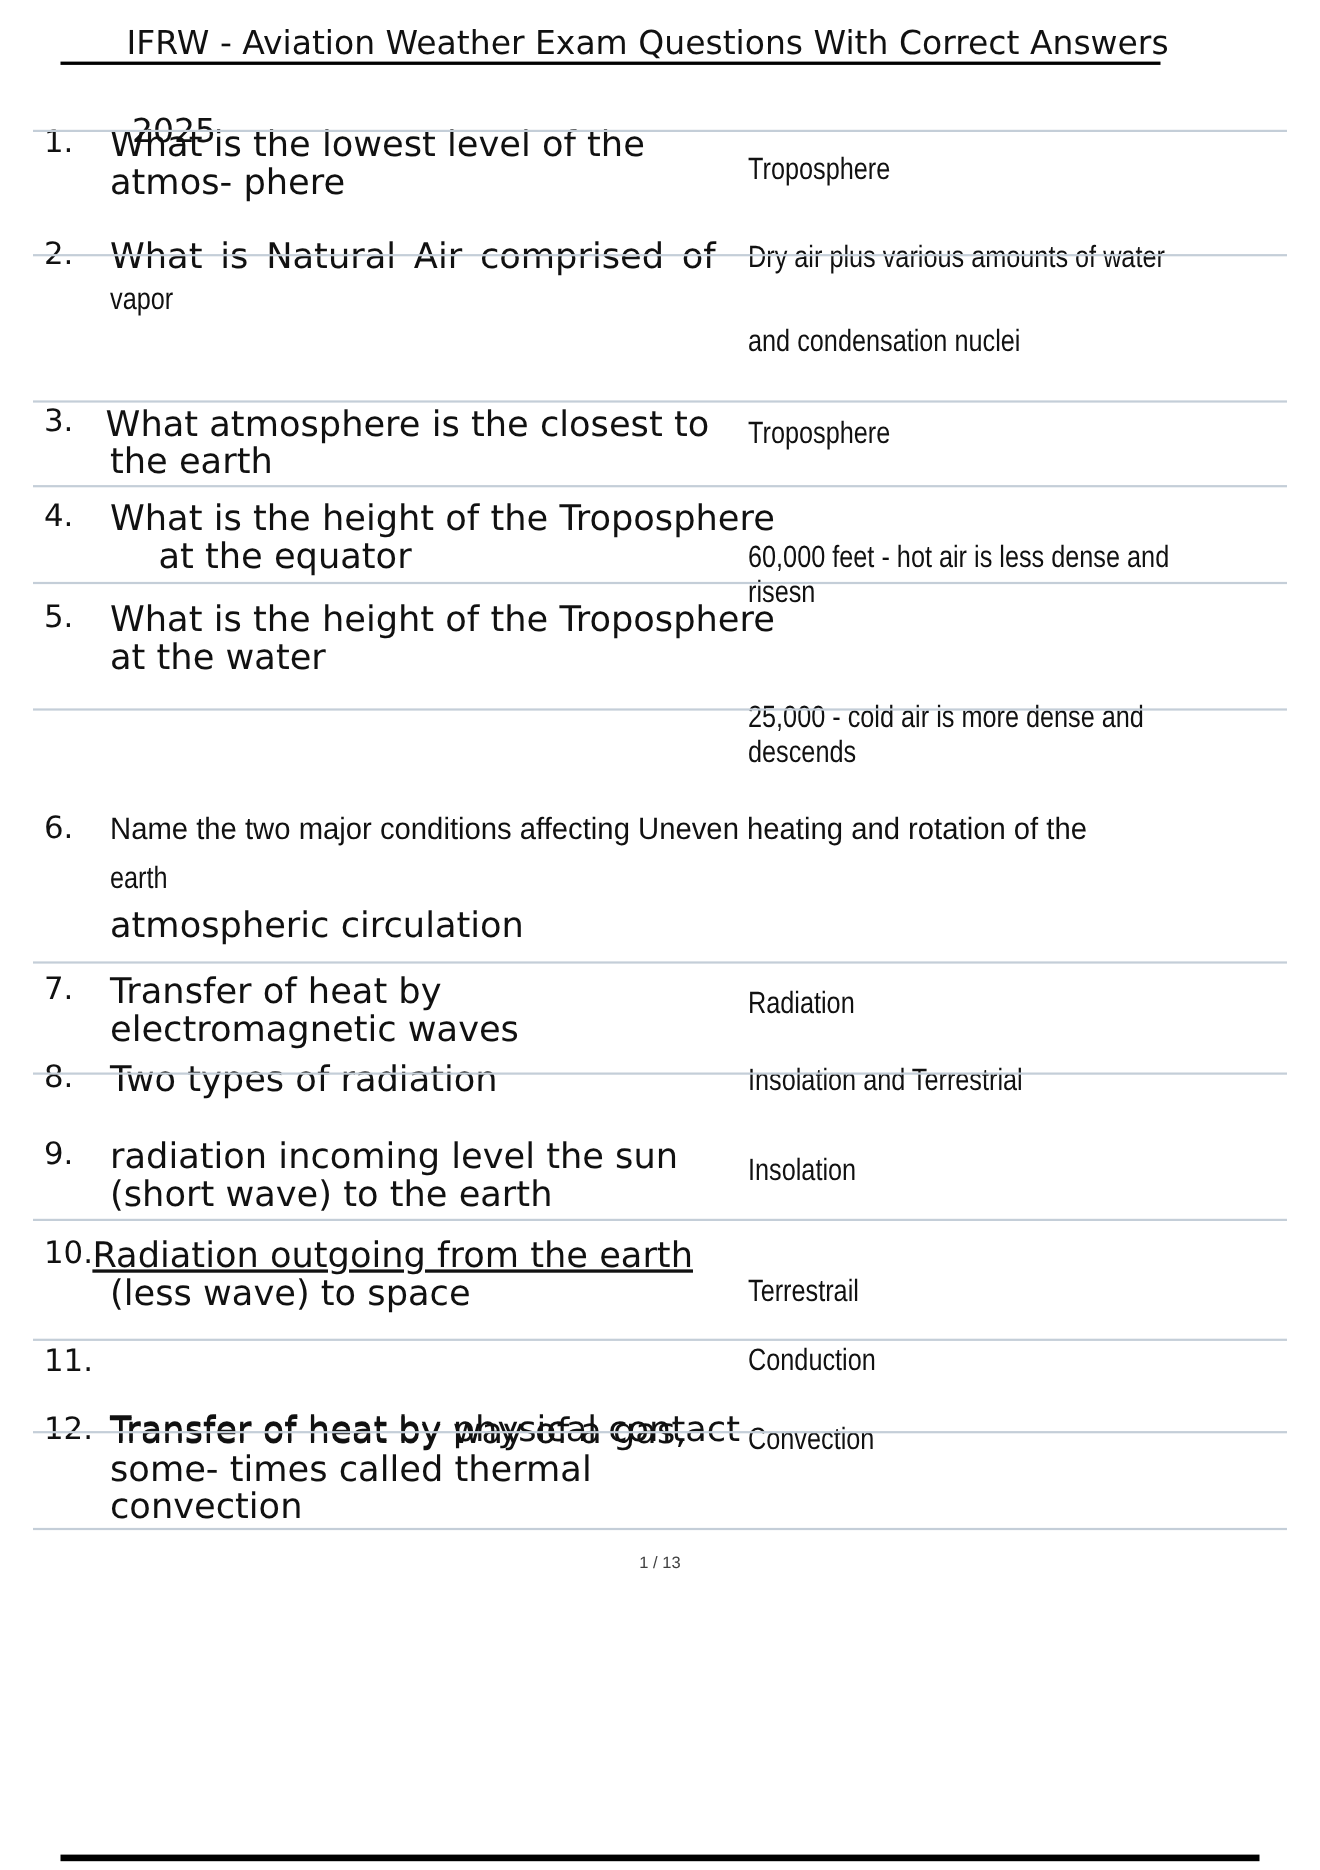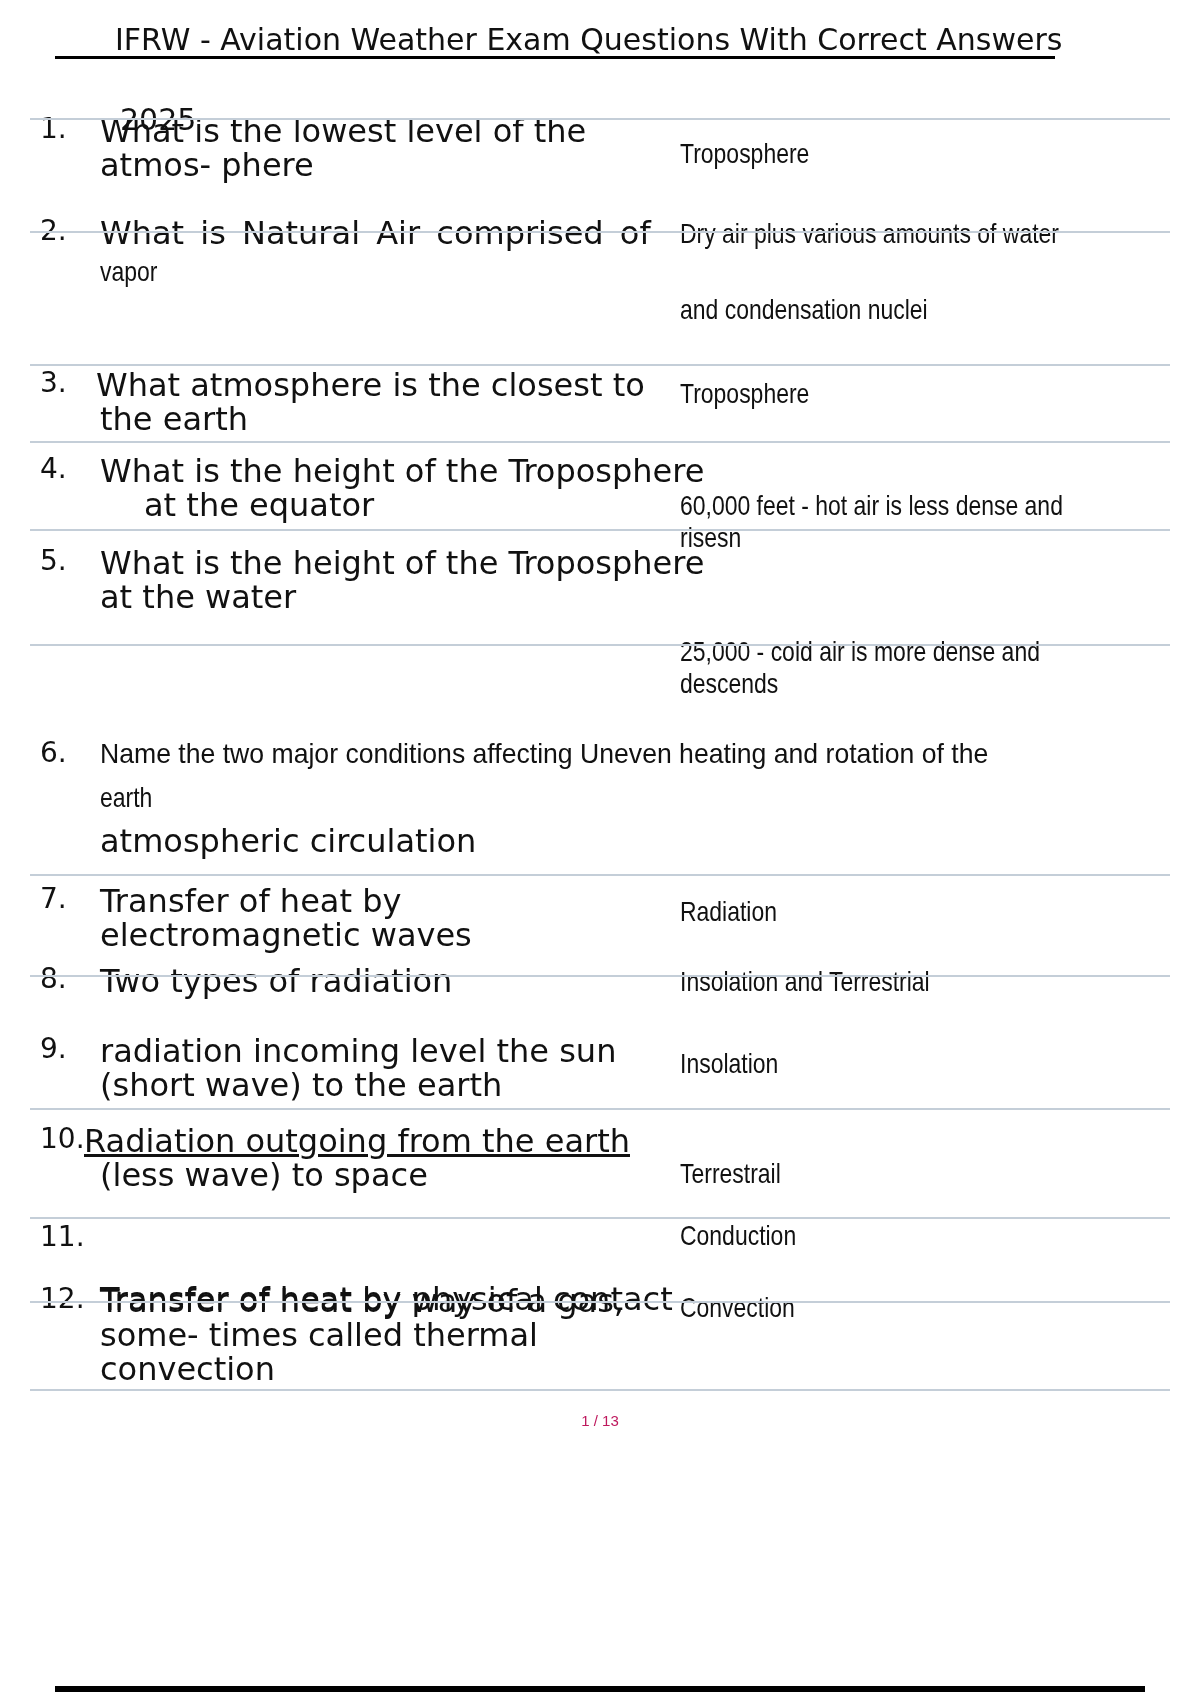--- a/index.html
+++ b/index.html
@@ -14,21 +14,21 @@
   .title { font-size:30px; font-family:"DejaVu Sans",sans-serif; }
   .num { font-size:28px; font-family:"DejaVu Sans",sans-serif; }
   .q   { font-size:32px; font-family:"DejaVu Sans",sans-serif; }
   .a   { font-size:28px; font-family:"Liberation Sans",sans-serif;
          transform:scaleX(0.82); transform-origin:left top; }
   .divider { position:absolute; left:30px; width:1140px; height:2px;
              background:#c4ced8; z-index:5; }
   .underline { position:absolute; left:55px; top:56px; width:1000px; height:3px;
                background:#000000; z-index:2; }
   .footer { position:absolute; left:0; top:1412px; width:1200px;
-            text-align:center; font-size:15px; color:#be185d;
+            text-align:center; font-size:15px; color:#404040;
             font-family:"Liberation Sans",sans-serif; }
   .bottom-bar { position:absolute; left:55px; top:1686px; width:1090px;
                 height:6px; background:#000000; }
 </style>
 </head>
 <body>
 
 <div class="page">
 
   <div class="t title" style="left:115px; top:22px;">IFRW - Aviation Weather Exam Questions With Correct Answers</div>

